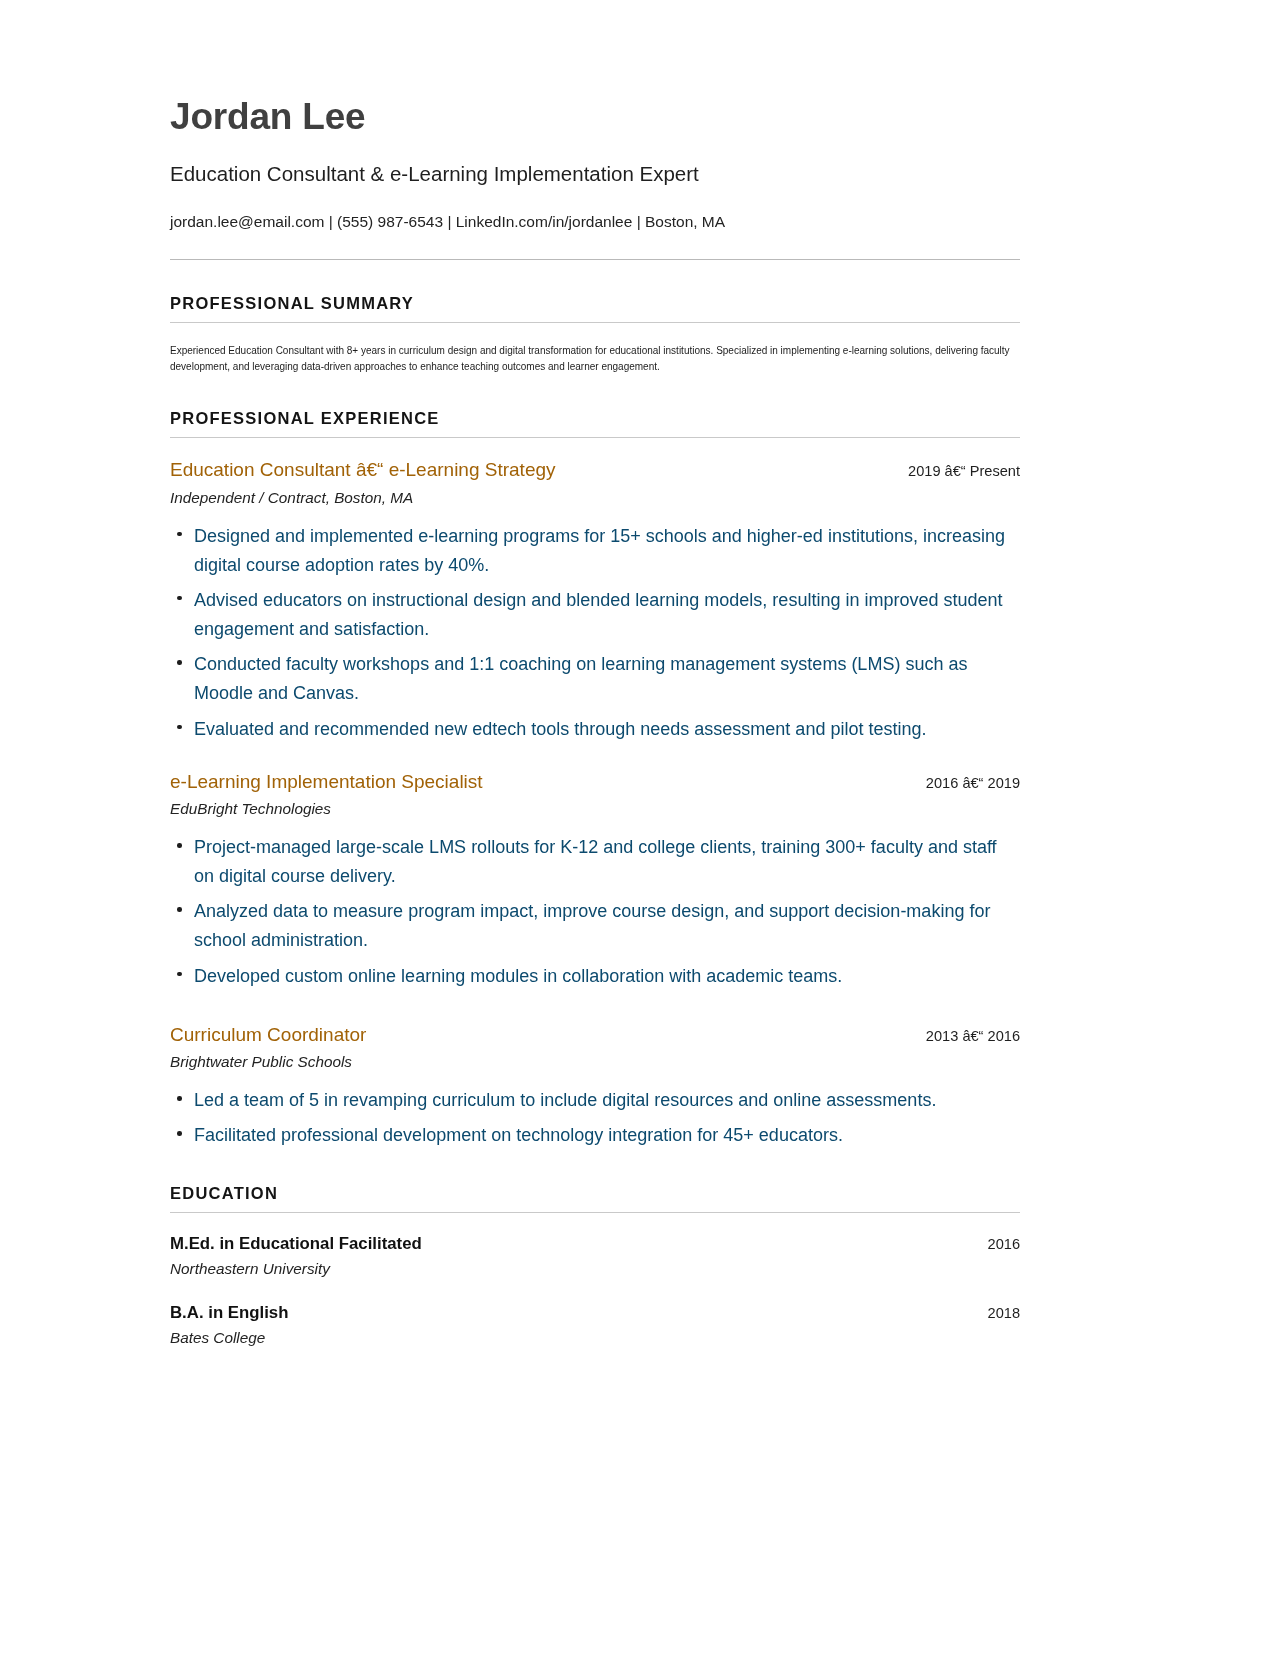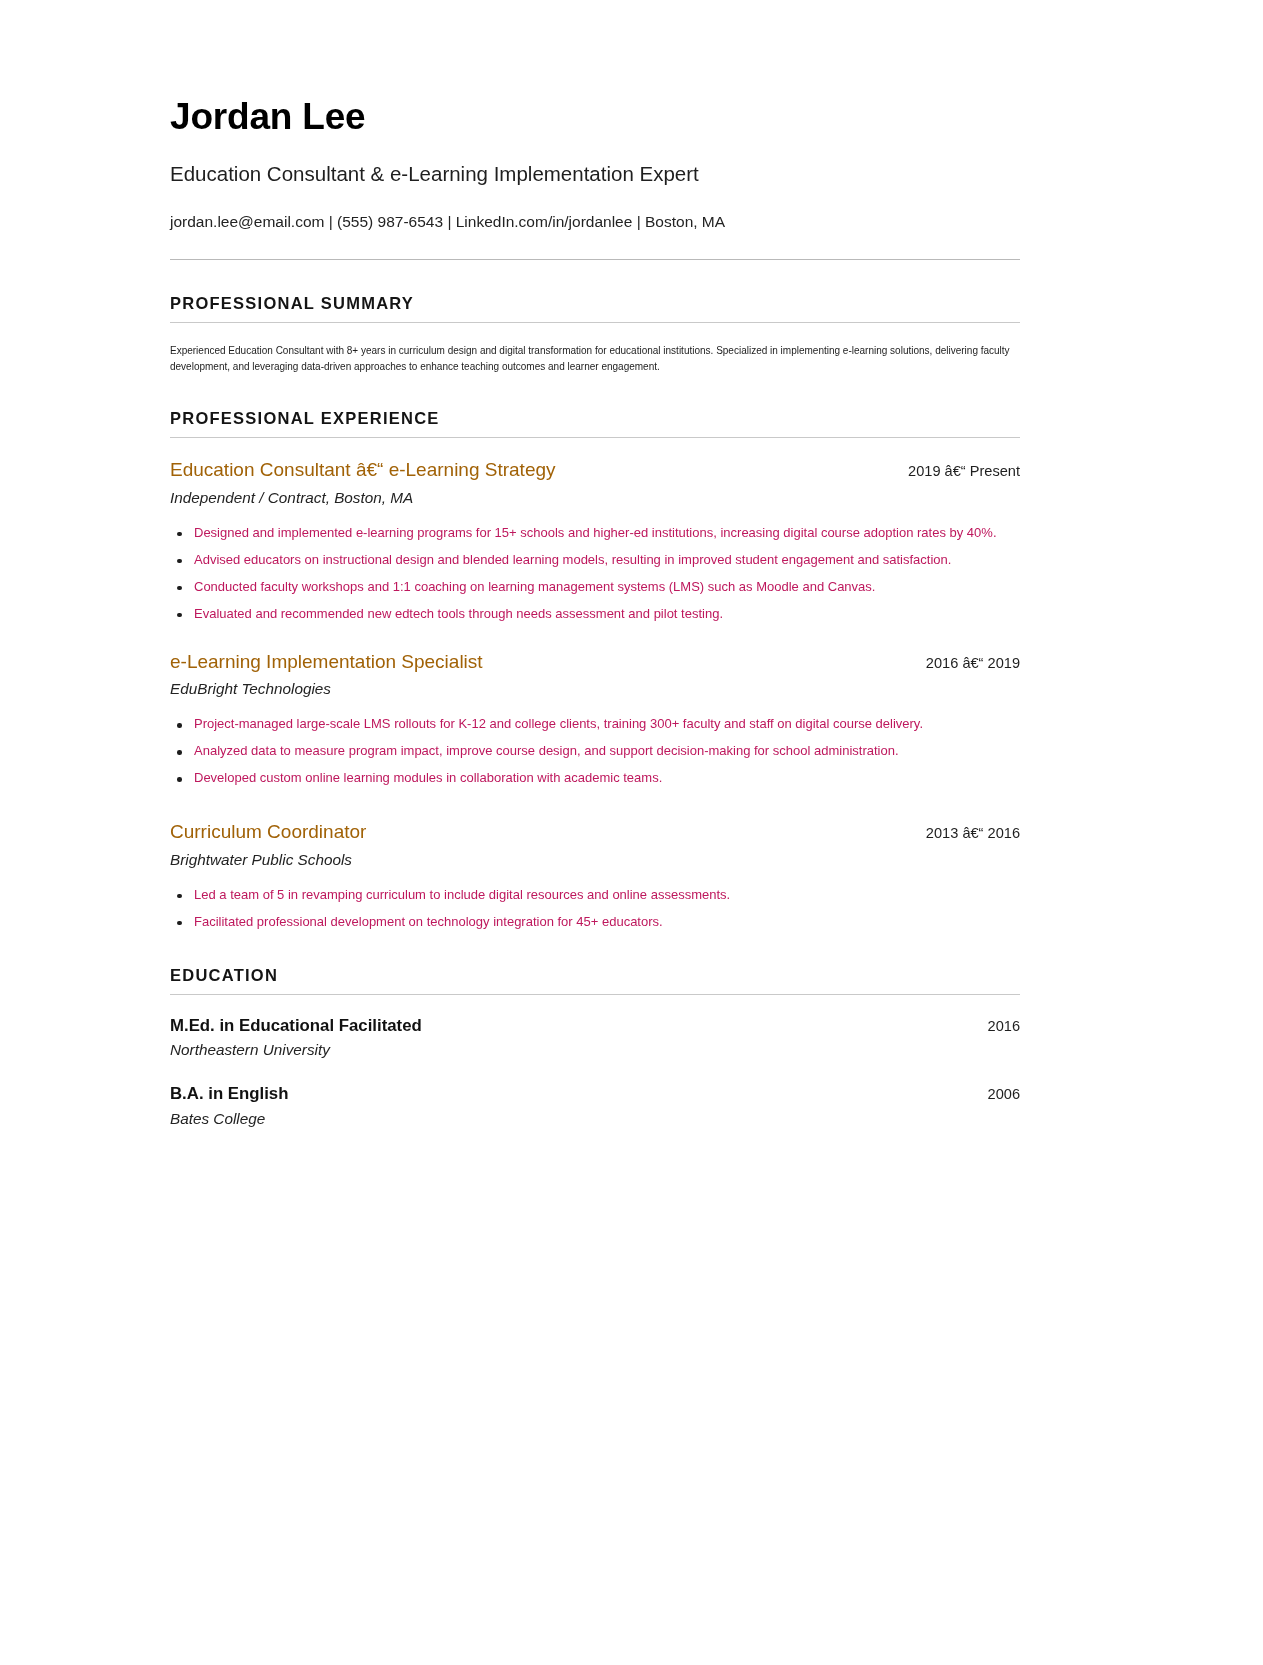--- a/index.html
+++ b/index.html
@@ -21,21 +21,21 @@
     padding: 96px 243px 60px 170px;
     background: #ffffff;
   }
 
   
   .name {
     font-size: 37px;
     font-weight: 700;
     line-height: 1.15;
     letter-spacing: -0.2px;
-    color: #000000;
+    color: #404040;
     margin: 0 0 22px 0;
     font-stretch: condensed;
   }
   .headline {
     font-size: 20.5px;
     font-weight: 400;
     color: #1f1f1f;
     line-height: 1.3;
     margin: 0 0 24px 0;
   }
@@ -118,23 +118,23 @@
     margin: 5px 0 0 0;
   }
 
   ul.bullets {
     list-style: none;
     margin: 13px 0 0 0;
     padding: 0;
   }
   ul.bullets li {
     position: relative;
-    font-size: 13px;
+    font-size: 18px;
     line-height: 1.62;
-    color: #be185d;
+    color: #0c4a6e;
     padding-left: 24px;
     margin-bottom: 6px;
     max-width: 860px;
   }
   ul.bullets li:last-child {
     margin-bottom: 0;
   }
   ul.bullets li::before {
     content: "";
     position: absolute;
@@ -251,19 +251,19 @@
       <div class="edu-head">
         <div class="edu-degree">M.Ed. in Educational Facilitated</div>
         <div class="edu-date">2016</div>
       </div>
       <div class="edu-school">Northeastern University</div>
     </div>
 
     <div class="edu-entry">
       <div class="edu-head">
         <div class="edu-degree">B.A. in English</div>
-        <div class="edu-date">2006</div>
+        <div class="edu-date">2018</div>
       </div>
       <div class="edu-school">Bates College</div>
     </div>
   </section>
 
 </div>
 
 </body></html>

